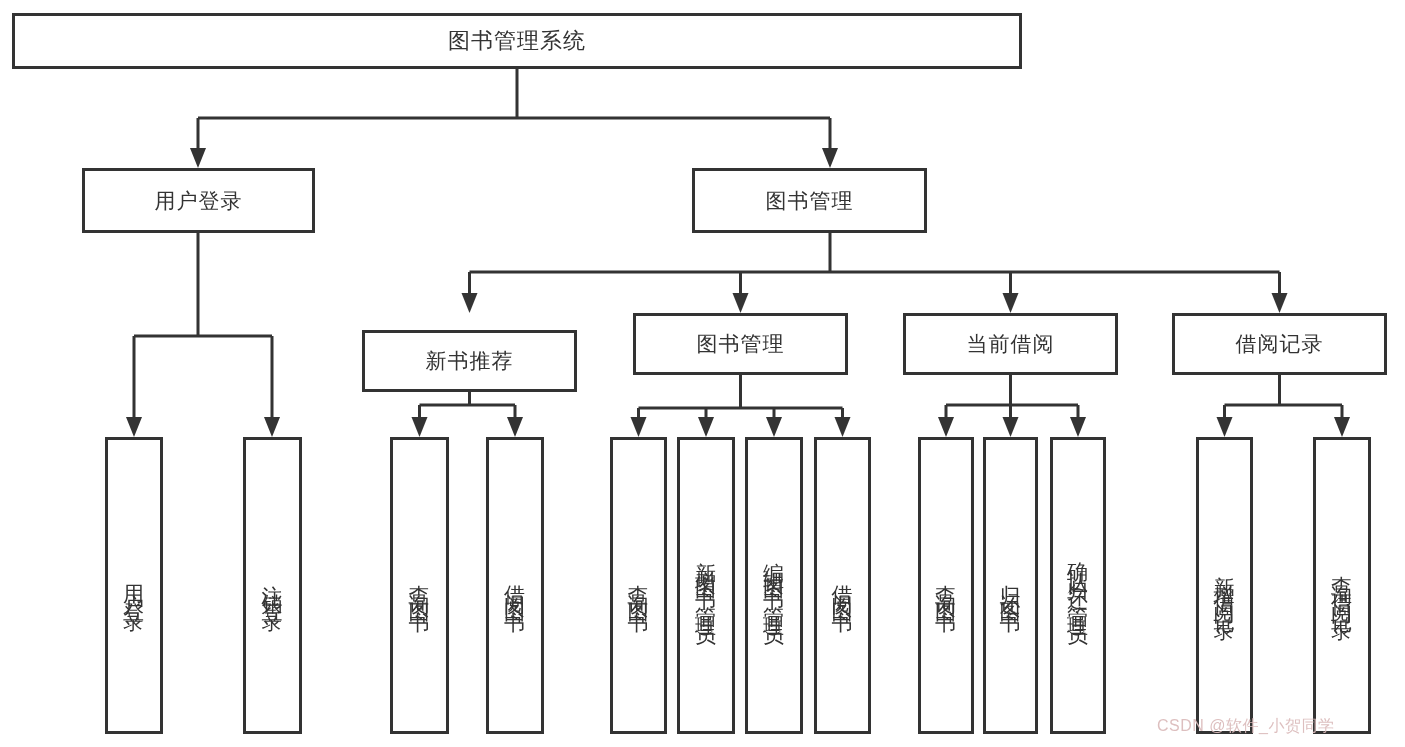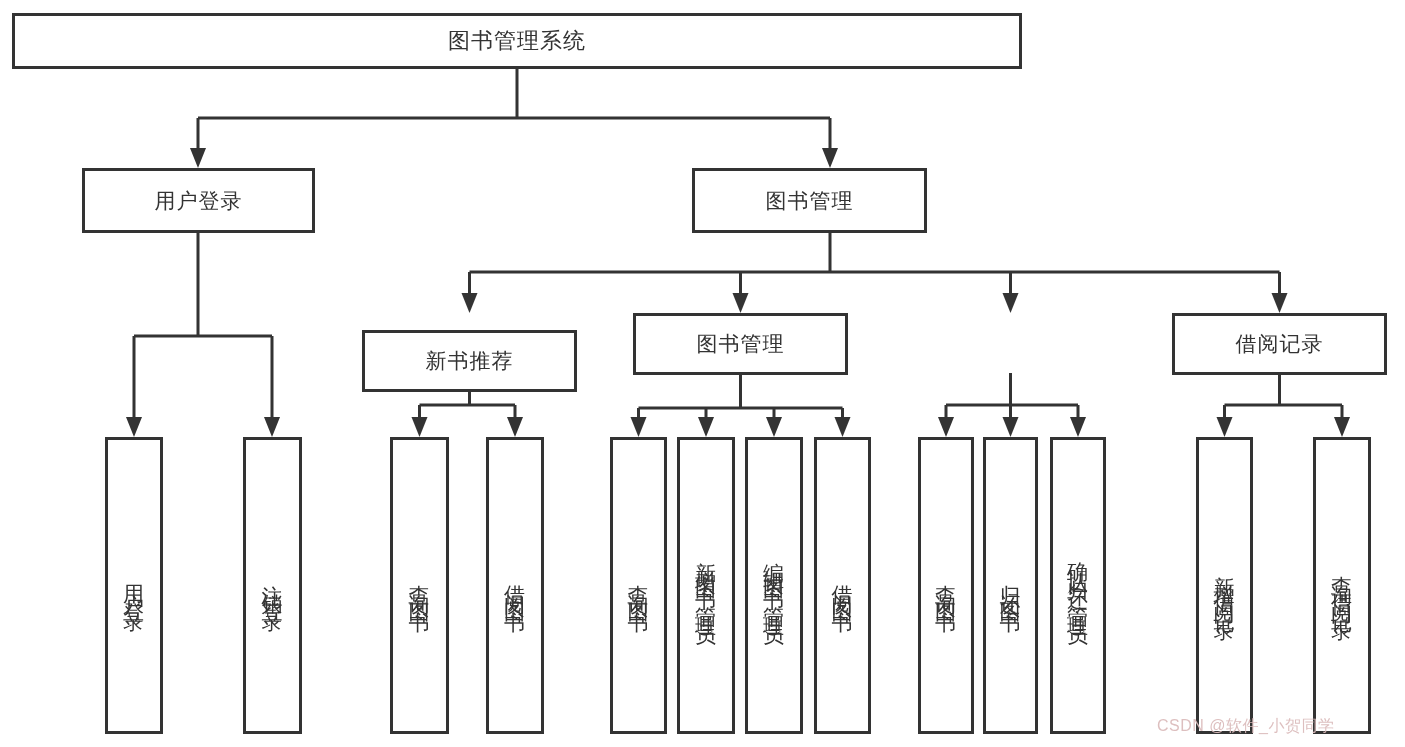--- a/index.html
+++ b/index.html
@@ -62,20 +62,21 @@
     </g>
   </svg>
 
   <div class="node root" style="left:12px;top:13px;width:1010px;height:56px">图书管理系统</div>
 
   <div class="node hbox" style="left:82px;top:168px;width:233px;height:65px">用户登录</div>
   <div class="node hbox" style="left:692px;top:168px;width:235px;height:65px">图书管理</div>
 
   <div class="node hbox" style="left:362px;top:330px;width:215px;height:62px">新书推荐</div>
   <div class="node hbox" style="left:633px;top:313px;width:215px;height:62px">图书管理</div>
+  <div class="node hbox" style="left:903px;top:313px;width:215px;height:62px">当前借阅</div>
   <div class="node hbox" style="left:1172px;top:313px;width:215px;height:62px">借阅记录</div>
 
   <div class="node vbox" style="left:105px;top:437px;width:58px;height:297px">用户登录</div>
   <div class="node vbox" style="left:243px;top:437px;width:59px;height:297px">注销登录</div>
 
   <div class="node vbox" style="left:390px;top:437px;width:59px;height:297px">查询图书</div>
   <div class="node vbox" style="left:486px;top:437px;width:58px;height:297px">借阅图书</div>
 
   <div class="node vbox" style="left:610px;top:437px;width:57px;height:297px">查询图书</div>
   <div class="node vbox" style="left:677px;top:437px;width:58px;height:297px">新增图书（管理员）</div>

